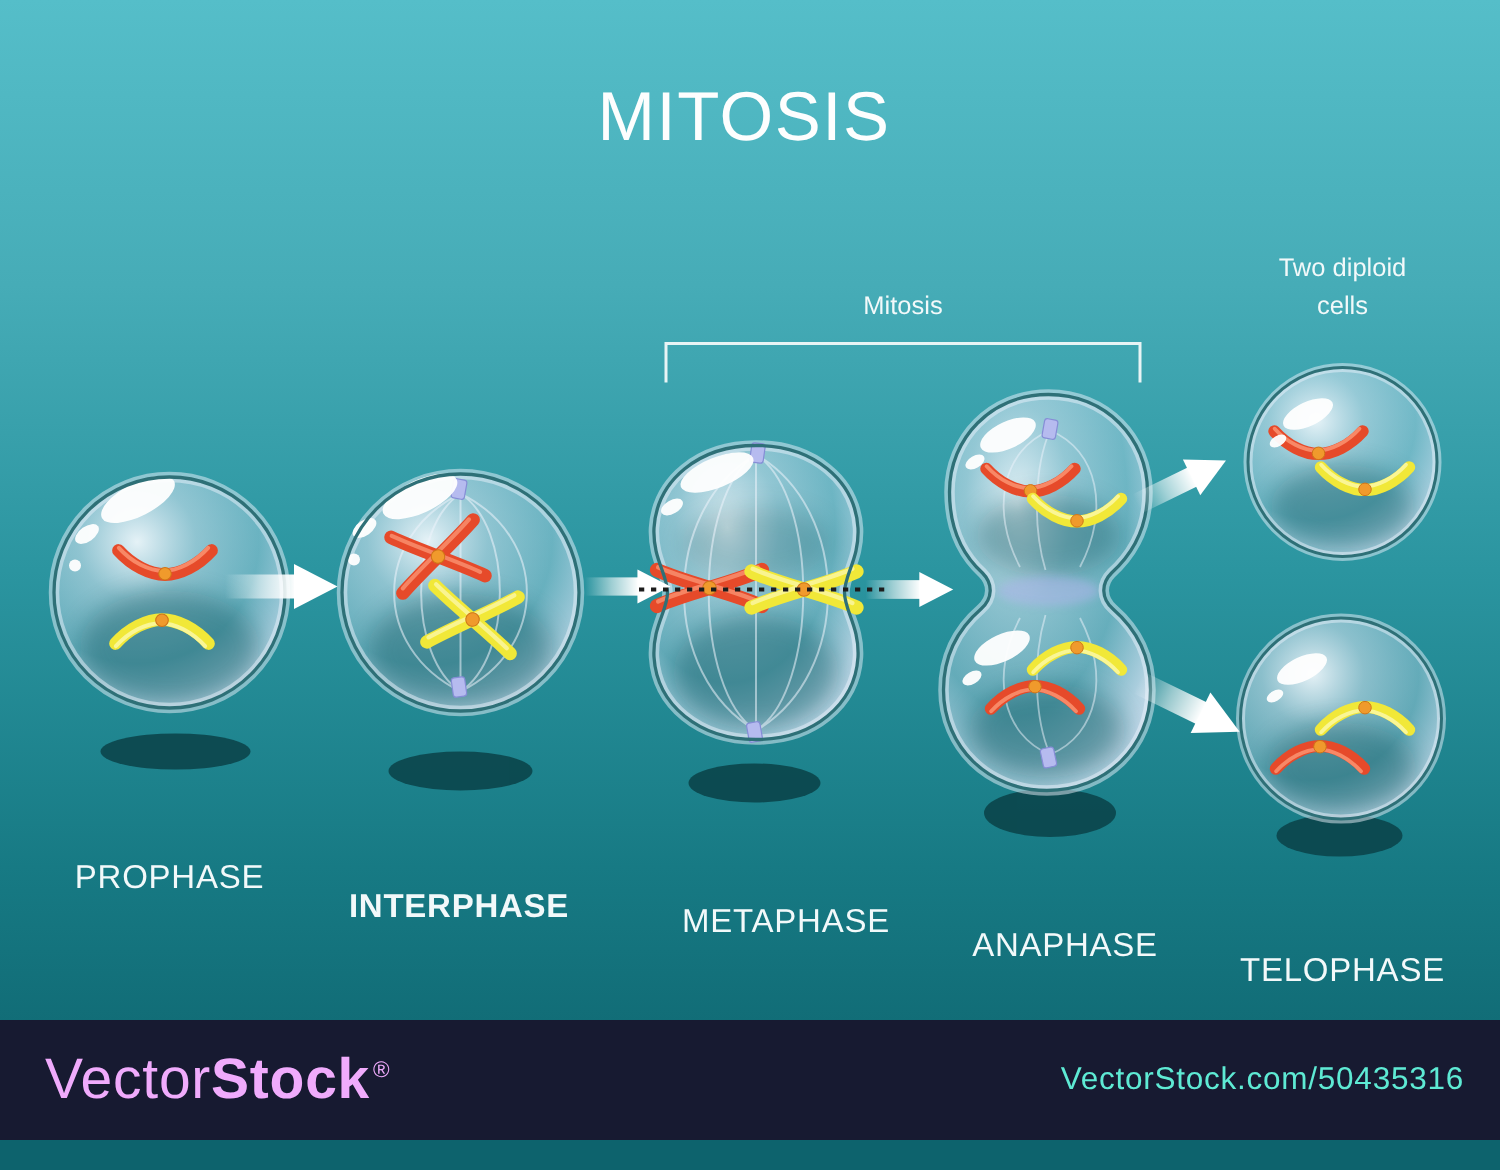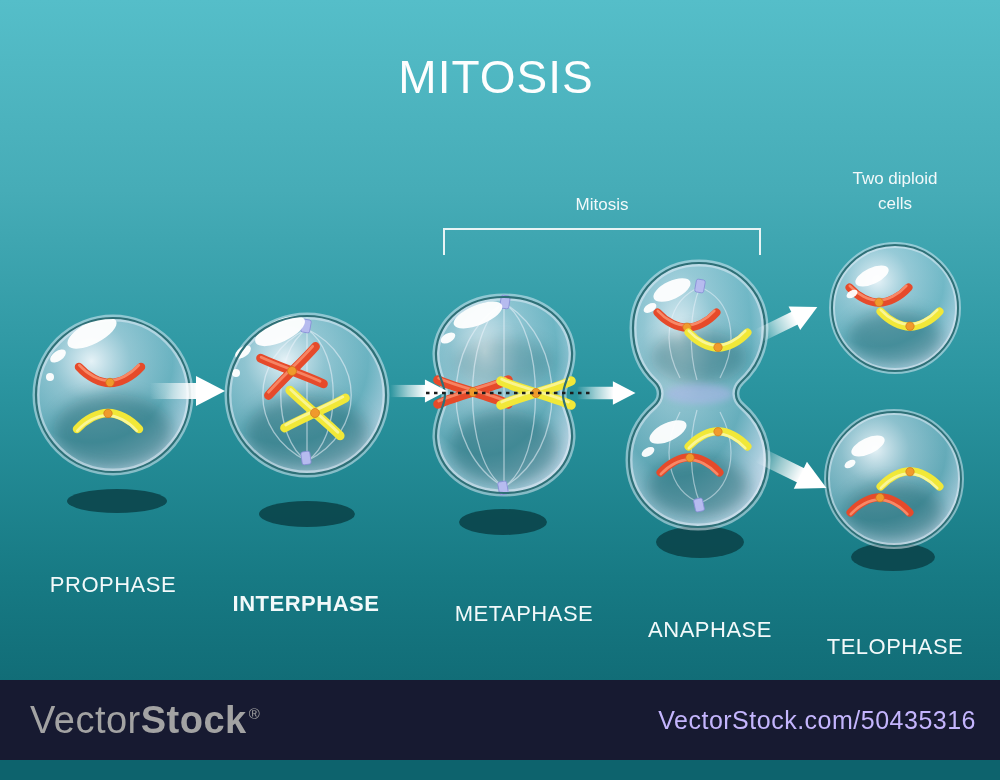--- a/index.html
+++ b/index.html
@@ -21,24 +21,24 @@
   .dna{left:208px;top:262px;}
   .mitosis-lbl{left:602px;top:204px;}
   .result-lbl{left:895px;top:191px;}
   .bracket{position:absolute;left:443px;top:228px;width:314px;height:25px;
            border-top:2px solid rgba(246,251,251,0.92);
            border-left:2px solid rgba(246,251,251,0.92);
            border-right:2px solid rgba(246,251,251,0.92);}
   .watermark-bar{position:absolute;left:0;bottom:0;width:1000px;height:80px;
                  background:var(--bar_bg,#171a31);display:flex;align-items:center;
                  justify-content:space-between;box-sizing:border-box;padding:0 24px 0 30px;}
-  .brand{color:#a3a3a3;font-size:38px;letter-spacing:0.5px;}
+  .brand{color:#f0abfc;font-size:38px;letter-spacing:0.5px;}
   .brand .bold{font-weight:700;}
   .brand .reg{font-size:15px;position:relative;top:-14px;margin-left:2px;}
-  .site-ref{color:#c4b5fd;font-size:25px;letter-spacing:0.5px;}
+  .site-ref{color:#5eead4;font-size:21px;letter-spacing:0.5px;}
 </style>
 </head>
 <body>
 
 <div class="stage">
 
   <svg class="art" width="1000" height="780" viewBox="0 0 1000 780">
     <defs>
       <linearGradient id="gTail" x1="0" y1="0" x2="1" y2="0">
         <stop offset="0" stop-color="#ffffff" stop-opacity="0"></stop>

